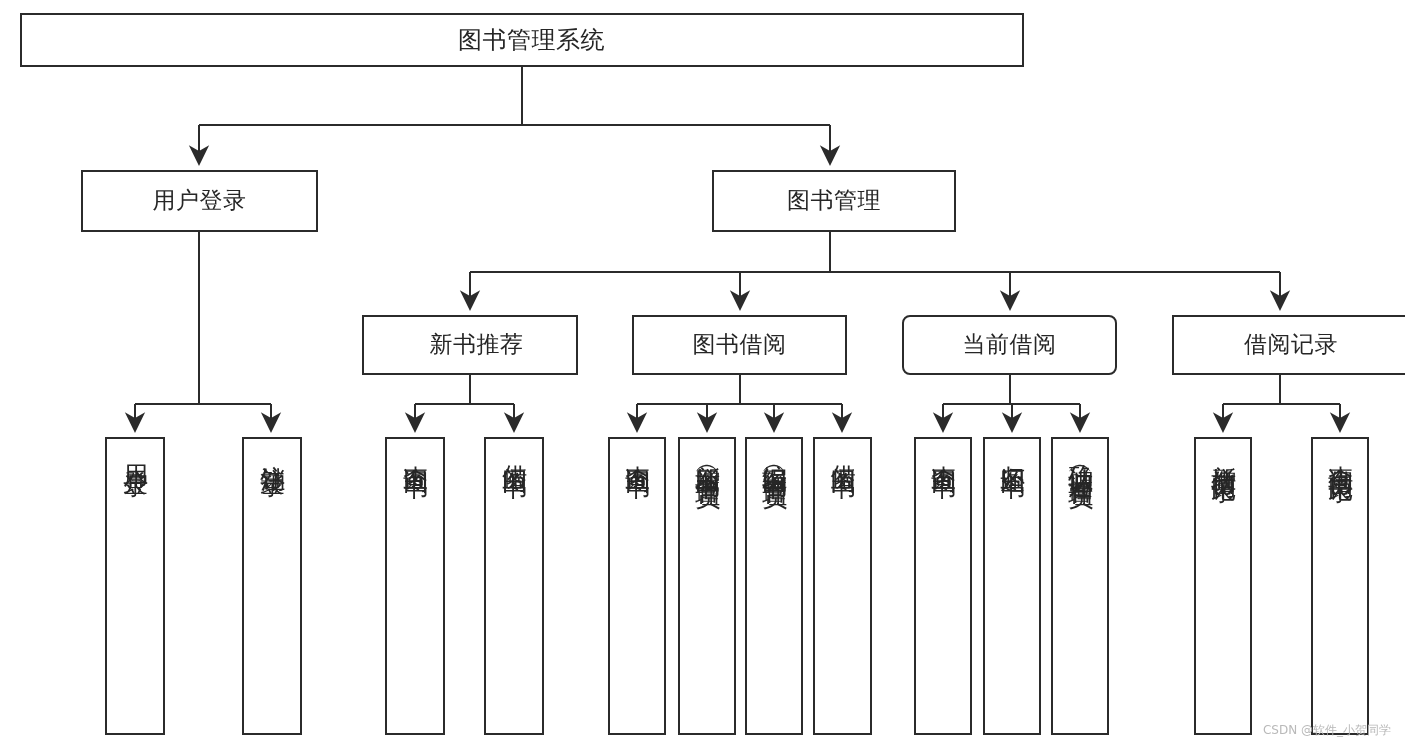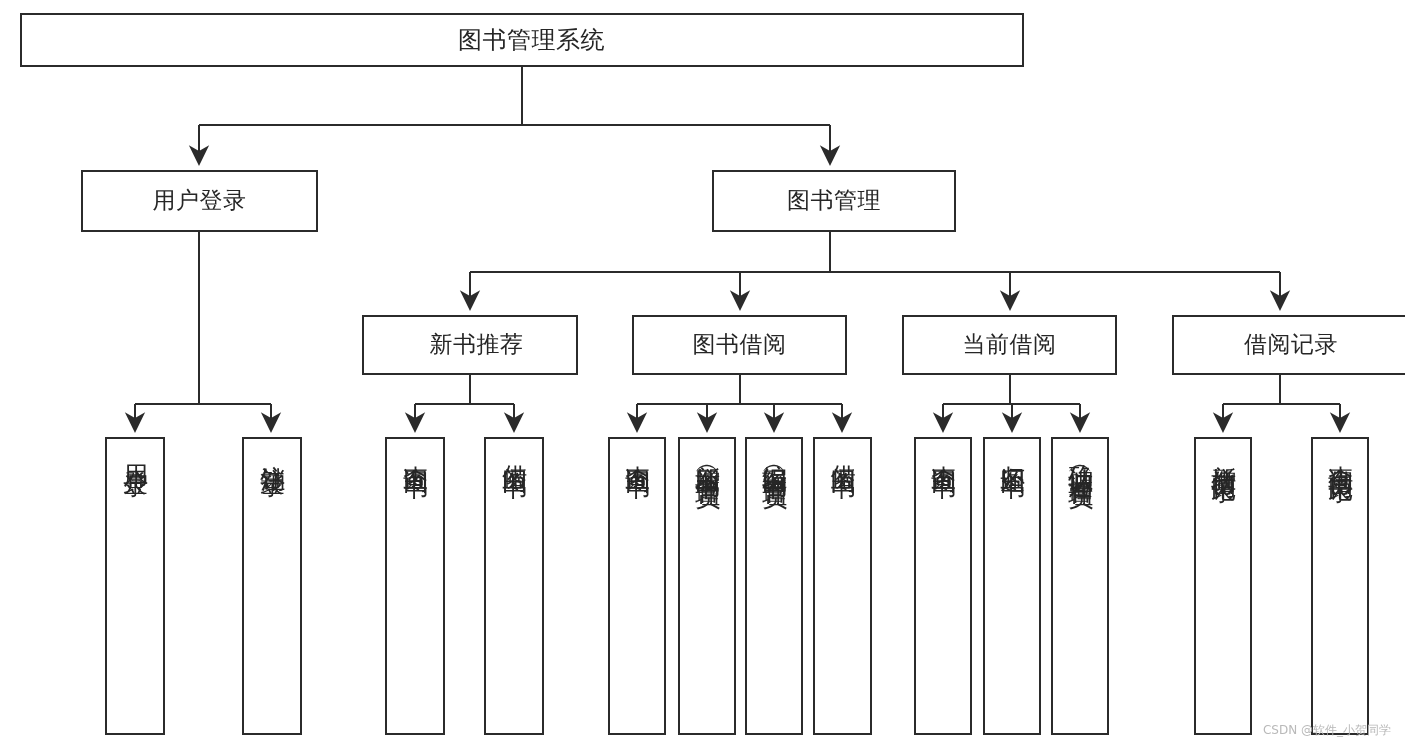--- a/index.html
+++ b/index.html
@@ -144,21 +144,21 @@
   <div class="node horiz" style="left: 712px; top: 170px; width: 244px; height: 62px; border-color: rgb(43, 43, 43); background: rgb(255, 255, 255); color: rgb(38, 38, 38);">
     <span class="node-label">图书管理</span>
   </div>
 
   <div class="node horiz" style="left: 362px; top: 315px; width: 216px; height: 60px; border-color: rgb(43, 43, 43); background: rgb(255, 255, 255); color: rgb(38, 38, 38); padding-left: 13px;">
     <span class="node-label">新书推荐</span>
   </div>
   <div class="node horiz" style="left: 632px; top: 315px; width: 215px; height: 60px; border-color: rgb(43, 43, 43); background: rgb(255, 255, 255); color: rgb(38, 38, 38);">
     <span class="node-label">图书借阅</span>
   </div>
-  <div class="node horiz" style="left: 902px; top: 315px; width: 215px; height: 60px; border-color: rgb(43, 43, 43); background: rgb(255, 255, 255); color: rgb(38, 38, 38);">
+  <div class="node horiz" style="left: 902px; top: 315px; width: 215px; height: 60px; border-color: rgb(43, 43, 43); background: rgb(255, 255, 255); color: rgb(38, 38, 38); border-radius: 8px;">
     <span class="node-label">当前借阅</span>
   </div>
   <div class="node horiz" style="left: 1172px; top: 315px; width: 238px; height: 60px; border-color: rgb(43, 43, 43); background: rgb(255, 255, 255); color: rgb(38, 38, 38);">
     <span class="node-label">借阅记录</span>
   </div>
 
   <div class="node vert" style="left: 105px; top: 437px; width: 60px; height: 298px; border-color: rgb(43, 43, 43); background: rgb(255, 255, 255); color: rgb(38, 38, 38);">
     <span class="node-label">用户登录</span>
   </div>
   <div class="node vert" style="left: 242px; top: 437px; width: 60px; height: 298px; border-color: rgb(43, 43, 43); background: rgb(255, 255, 255); color: rgb(38, 38, 38);">

